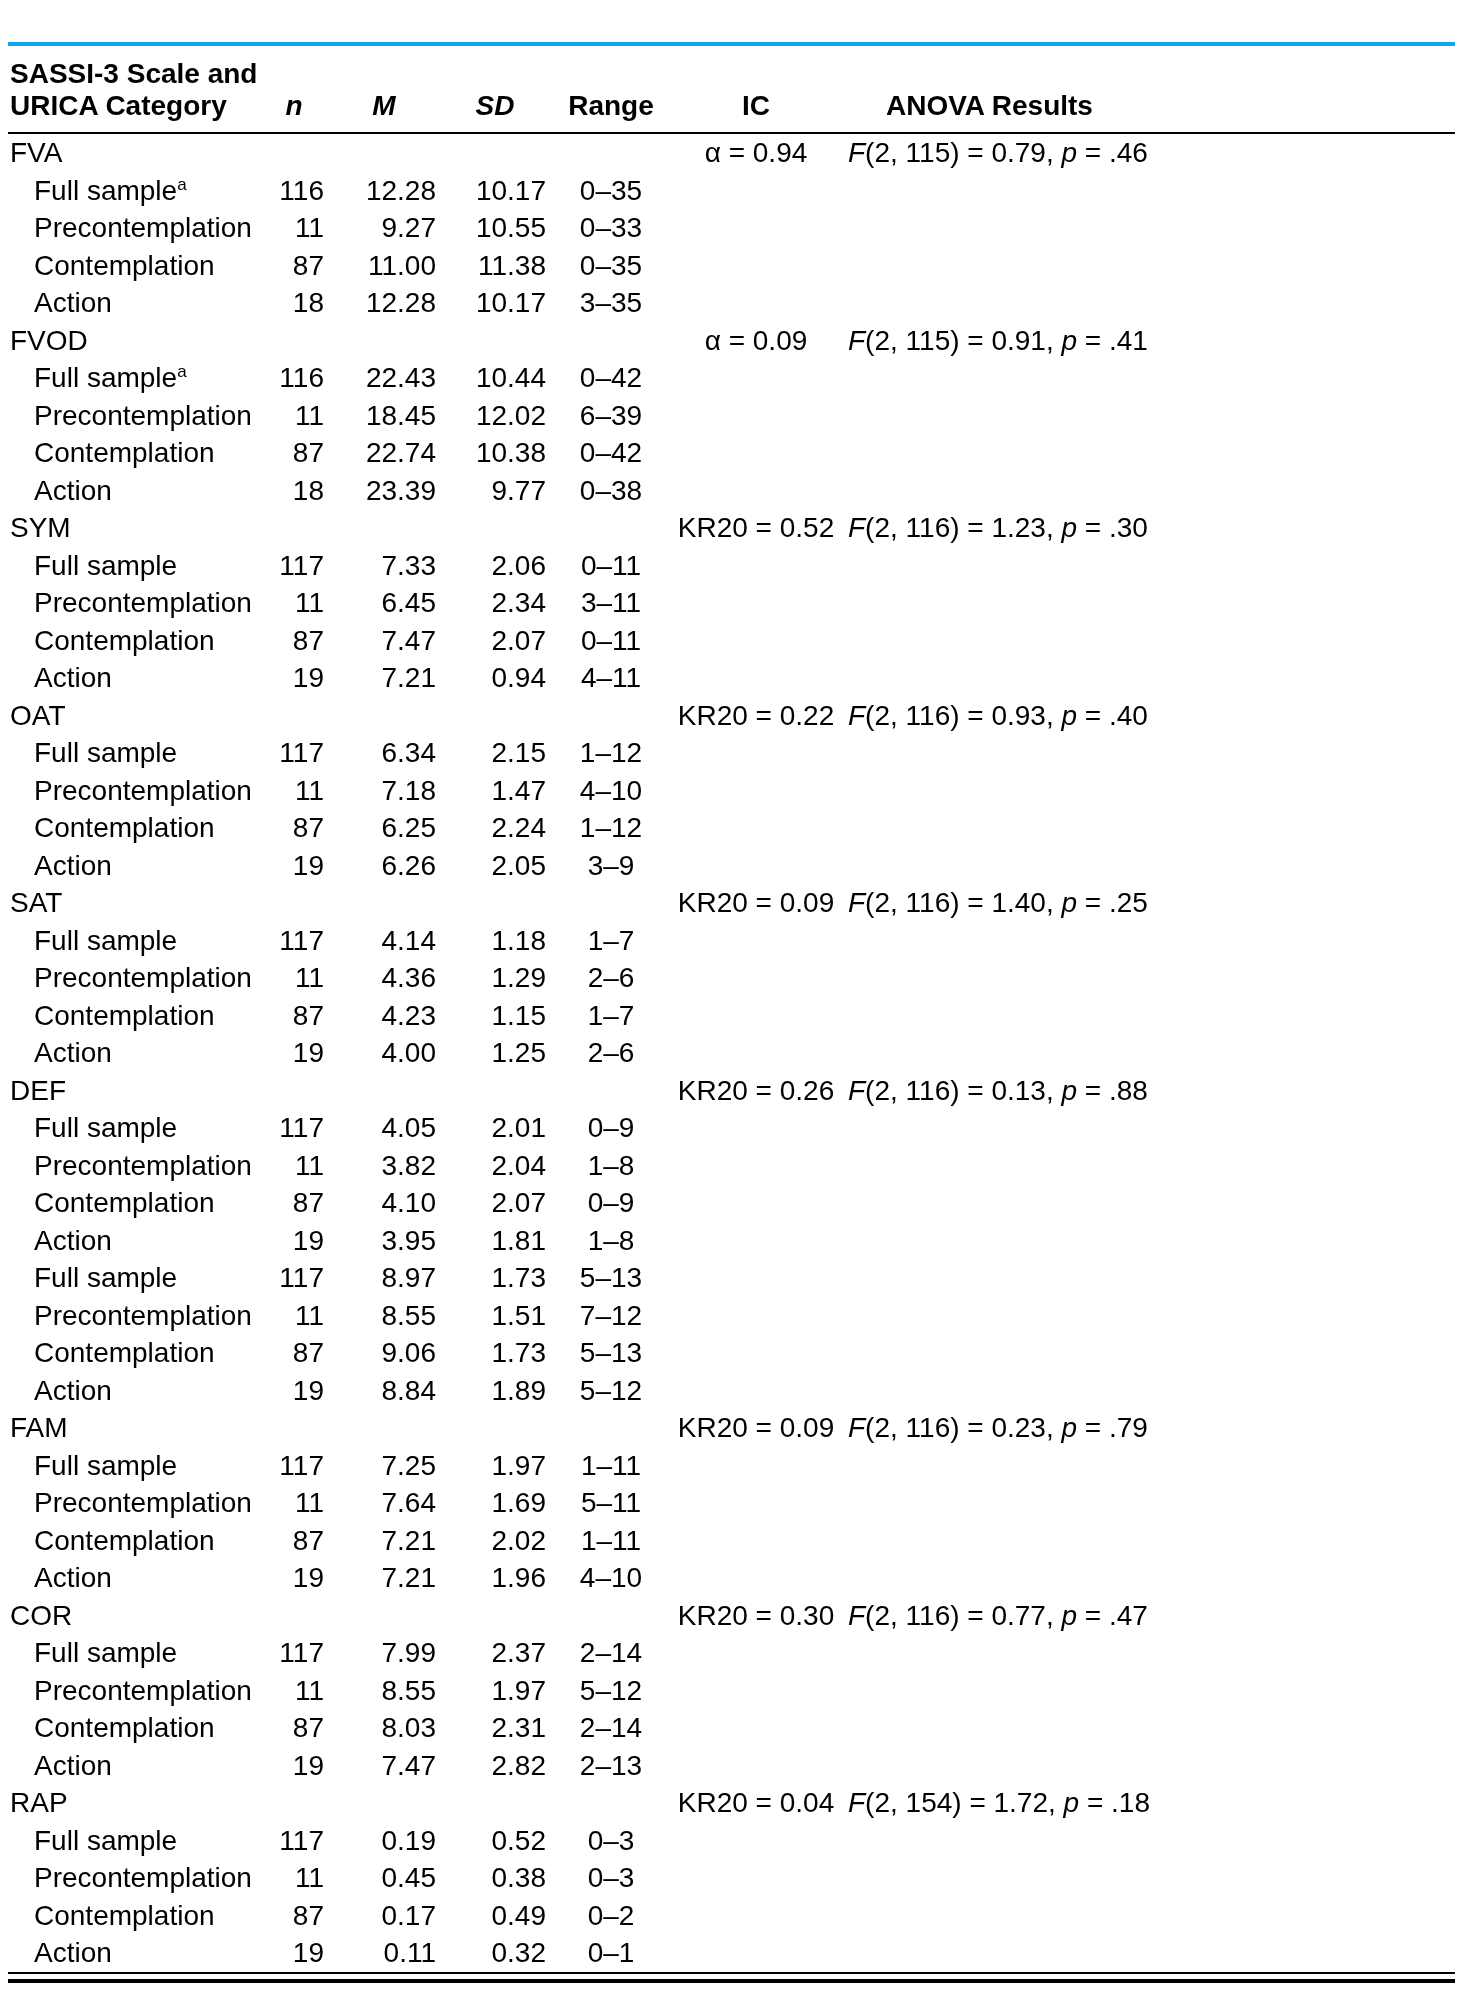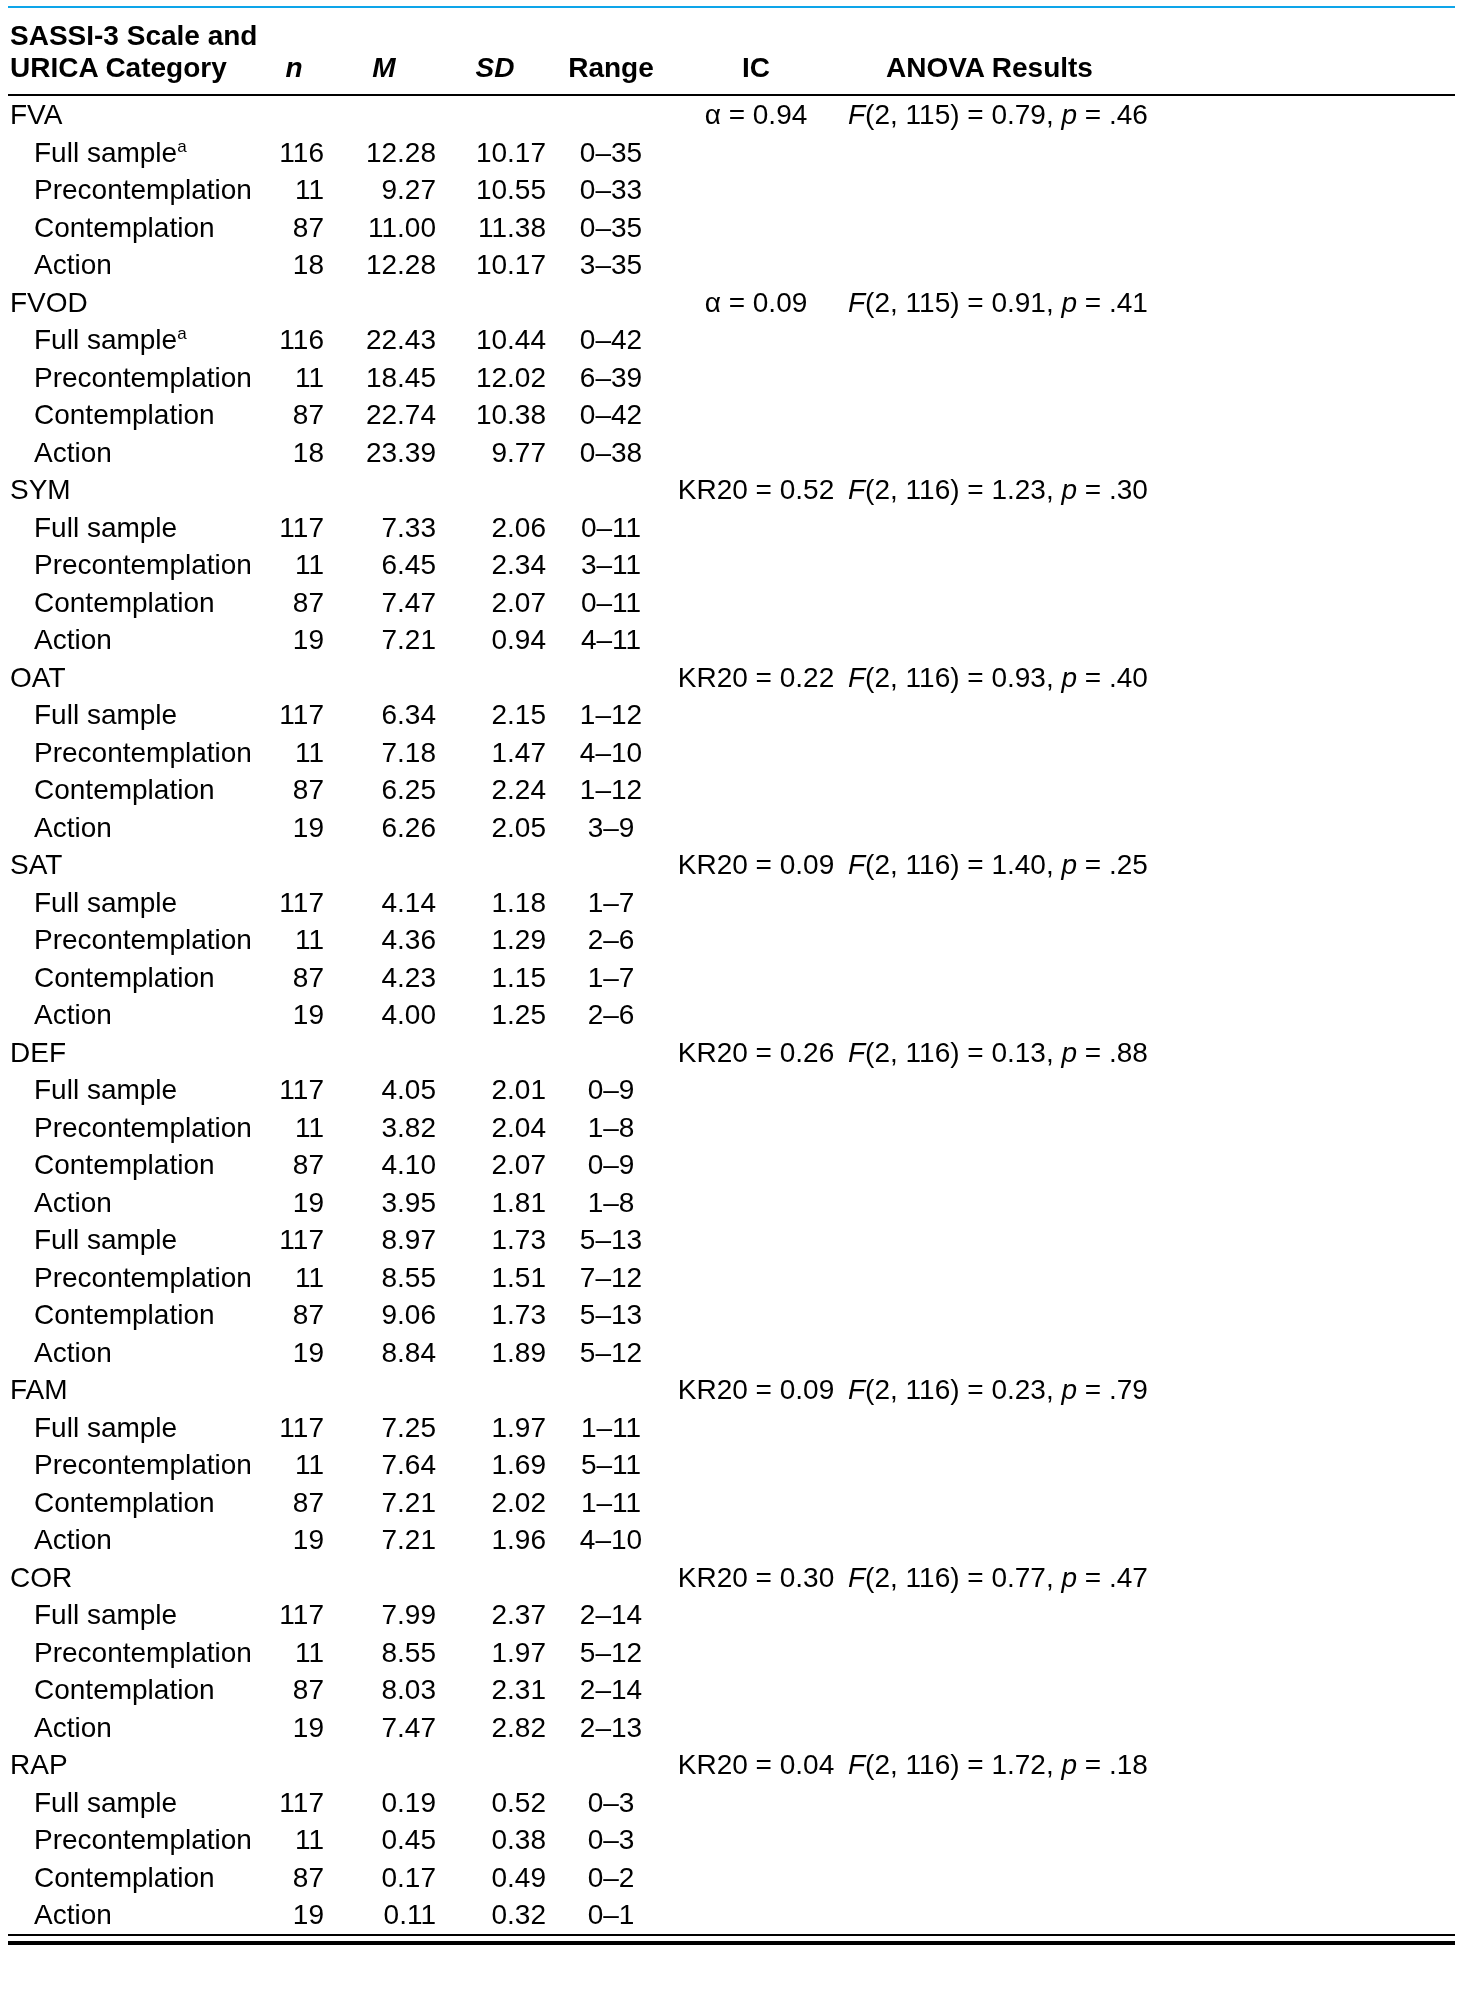--- a/index.html
+++ b/index.html
@@ -13,21 +13,22 @@
     width: 1463px;
     height: 2005px;
     padding: 6px 8px 0 8px;
     overflow: hidden;
     background: #ffffff;
   }
   table {
     width: 1447px;
     border-collapse: collapse;
     table-layout: fixed;
-    border-top: 2px solid #0ea5e9;
+    border-top: 4px solid #0ea5e9;
+    margin-top: 36px;
   }
   col.c-label { width: 252px; }
   col.c-n     { width: 68px; }
   col.c-m     { width: 112px; }
   col.c-sd    { width: 110px; }
   col.c-range { width: 122px; }
   col.c-ic    { width: 168px; }
   col.c-anova { width: auto; }
 
   thead th {
@@ -470,21 +471,21 @@
           <td class="col-m">7.47</td>
           <td class="col-sd">2.82</td>
           <td class="col-range">2–13</td>
           <td class="col-ic"></td>
           <td class="col-anova"></td>
         </tr>
         <tr>
           <td class="col-label">RAP</td>
           <td colspan="4"></td>
           <td class="col-ic">KR20 = 0.04</td>
-          <td class="col-anova"><i>F</i><span>(2, 116) = 1.72, </span><i>p</i><span> = .18</span></td>
+          <td class="col-anova"><i>F</i><span>(2, 154) = 1.72, </span><i>p</i><span> = .18</span></td>
         </tr>
         <tr>
           <td class="col-label indent">Full sample</td>
           <td class="col-n">117</td>
           <td class="col-m">0.19</td>
           <td class="col-sd">0.52</td>
           <td class="col-range">0–3</td>
           <td class="col-ic"></td>
           <td class="col-anova"></td>
         </tr>

